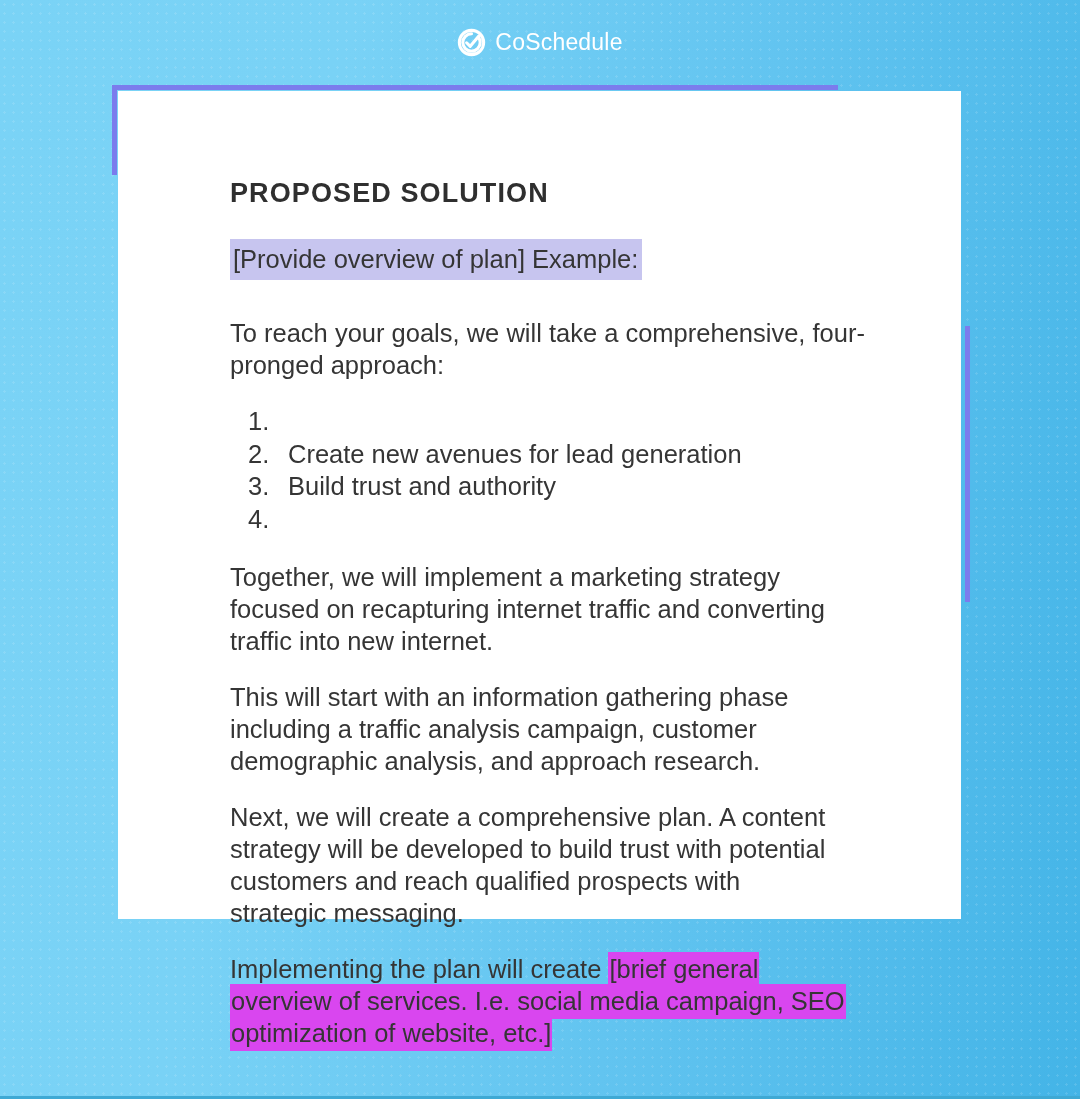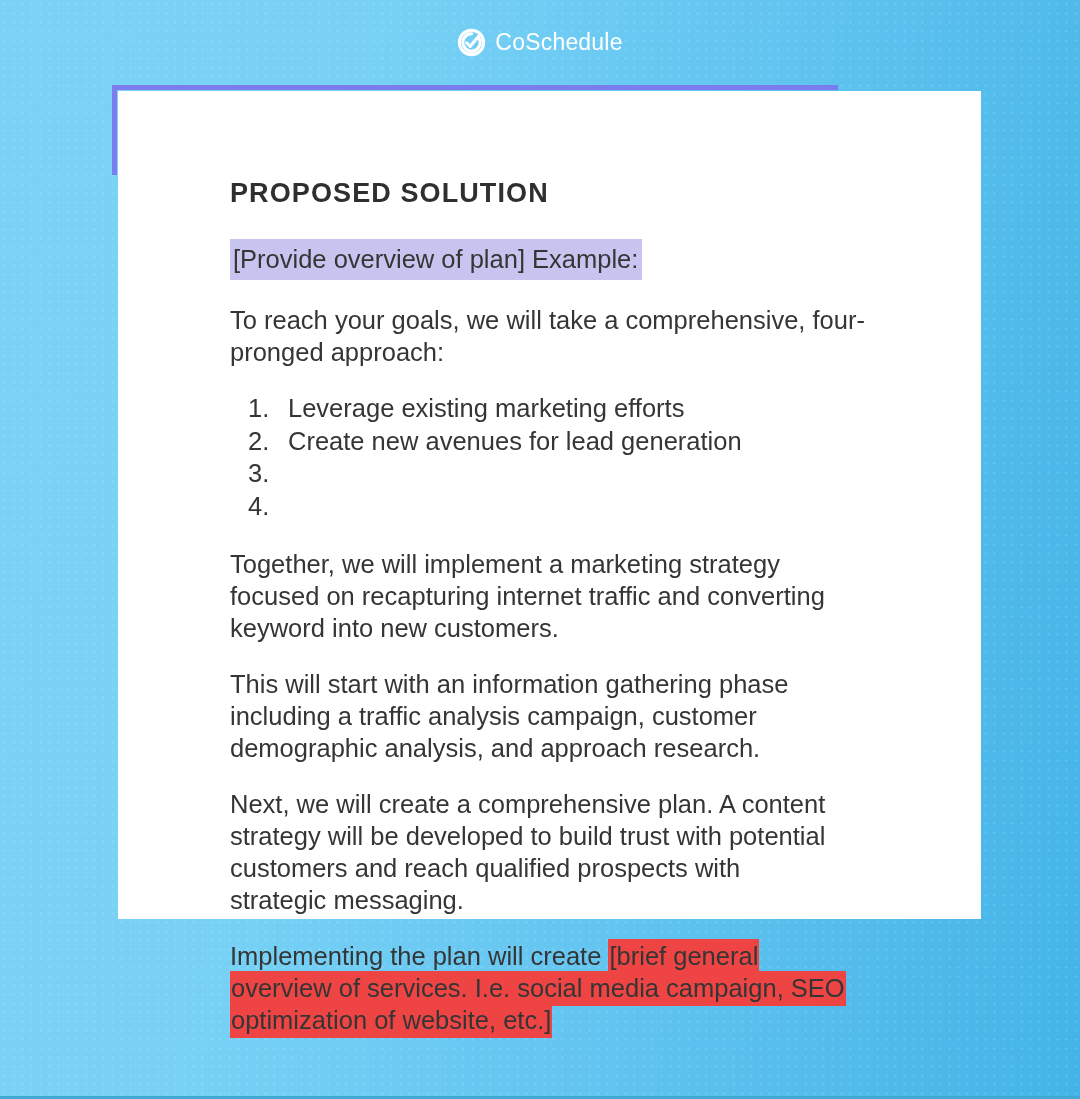--- a/index.html
+++ b/index.html
@@ -88,21 +88,20 @@
 
   
   .page {
     position: absolute;
     left: 118px;
     top: 91px;
     width: 843px;
     height: 828px;
     background: #ffffff;
     z-index: 4;
-    padding-left: 20px;
   }
 
   .page-inner {
     position: absolute;
     left: 112px;
     top: 87px;
     right: 30px;
   }
 
   
@@ -121,31 +120,31 @@
     color: #353535;
     margin: 0 0 24px 0;
     font-weight: 300;
     font-family: "Liberation Sans", sans-serif;
   }
 
   .doc-para.tight {
   }
 
   .hl {
-    background: #ef4444;
+    background: #d946ef;
     box-decoration-break: clone;
     -webkit-box-decoration-break: clone;
     padding: 3px 1px 4px 1px;
   }
 
   .doc-para.highlight-block {
     display: inline-block;
     background: #c7c5ef;
     padding: 4px 4px 5px 3px;
-    margin-bottom: 24px;
+    margin-bottom: 37px;
   }
 
   .doc-list {
     margin: 0 0 26px 0;
     padding: 0;
     list-style: none;
   }
   .doc-list li {
     font-size: 25.5px;
     line-height: 32.5px;
@@ -206,35 +205,35 @@
 
       <h1 class="doc-heading">PROPOSED SOLUTION</h1>
 
       <p class="doc-para highlight-block">[Provide overview of plan] Example:</p>
 
       <p class="doc-para tight">To reach your goals, we will take a comprehensive, four-pronged approach:</p>
 
       <ul class="doc-list">
         <li>
           <span class="num">1.</span>
-          <span>Leverage existing marketing efforts</span>
         </li>
         <li>
           <span class="num">2.</span>
           <span>Create new avenues for lead generation</span>
         </li>
         <li>
           <span class="num">3.</span>
+          <span>Build trust and authority</span>
         </li>
         <li>
           <span class="num">4.</span>
         </li>
       </ul>
 
-      <p class="doc-para" style="max-width:625px">Together, we will implement a marketing strategy focused on recapturing internet traffic and converting keyword into new customers.</p>
+      <p class="doc-para" style="max-width:625px">Together, we will implement a marketing strategy focused on recapturing internet traffic and converting traffic into new internet.</p>
 
       <p class="doc-para" style="max-width:640px">This will start with an information gathering phase including a traffic analysis campaign, customer demographic analysis, and approach research.</p>
 
       <p class="doc-para" style="max-width:600px">Next, we will create a comprehensive plan. A content strategy will be developed to build trust with potential customers and reach qualified prospects with strategic messaging.</p>
 
       <p class="mixed-para"><span>Implementing the plan will create </span><span class="hl">[brief general overview of services. I.e. social media campaign, SEO optimization of website, etc.]</span></p>
 
     </div>
   </div>
 

